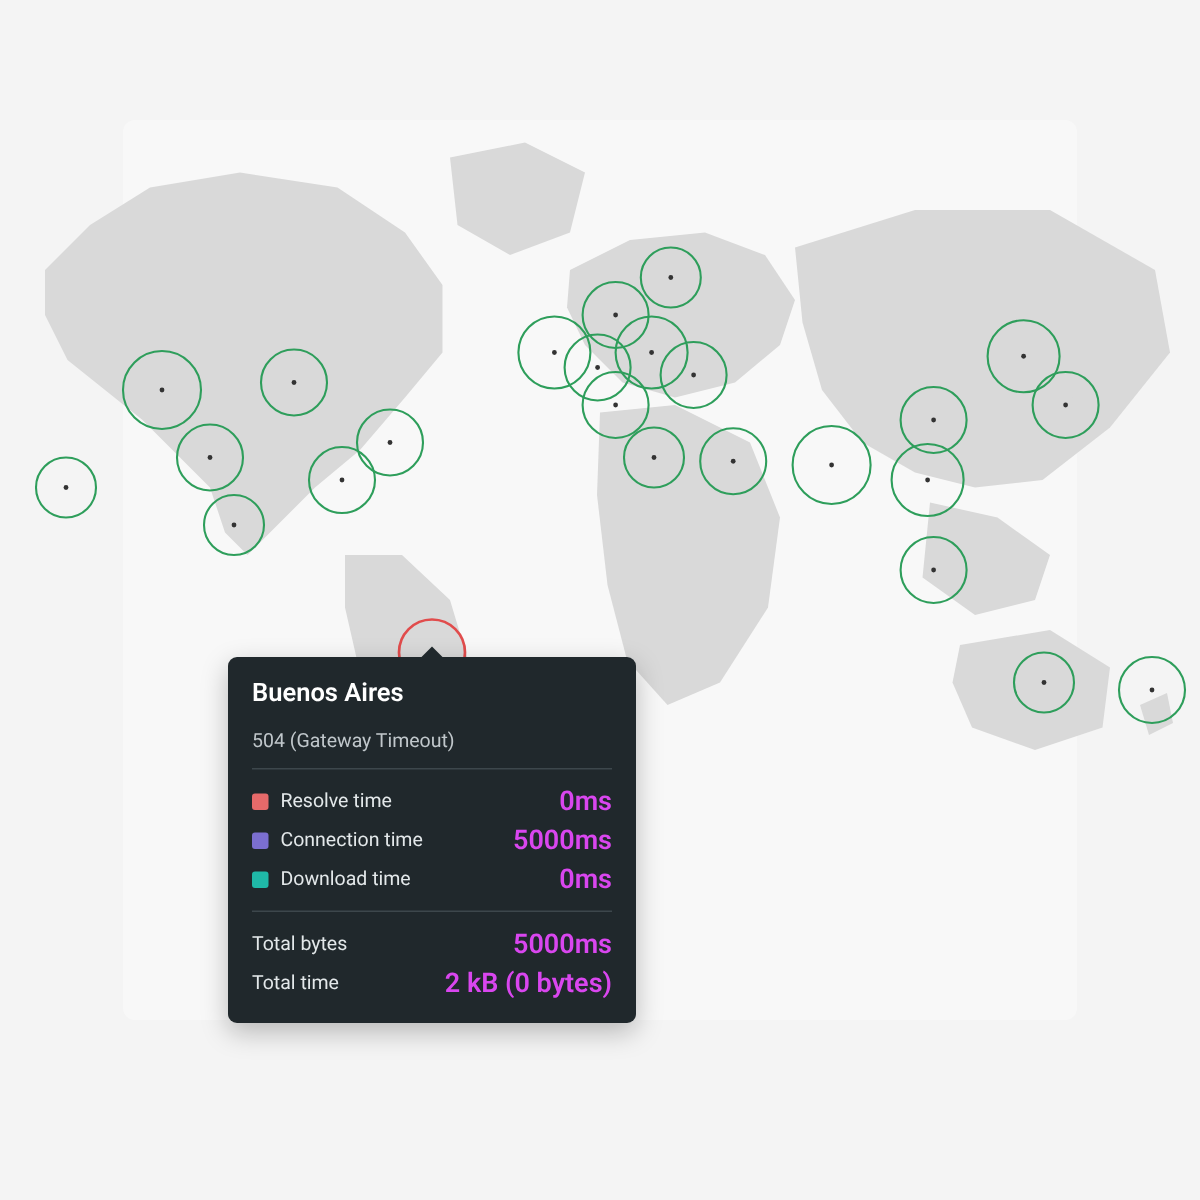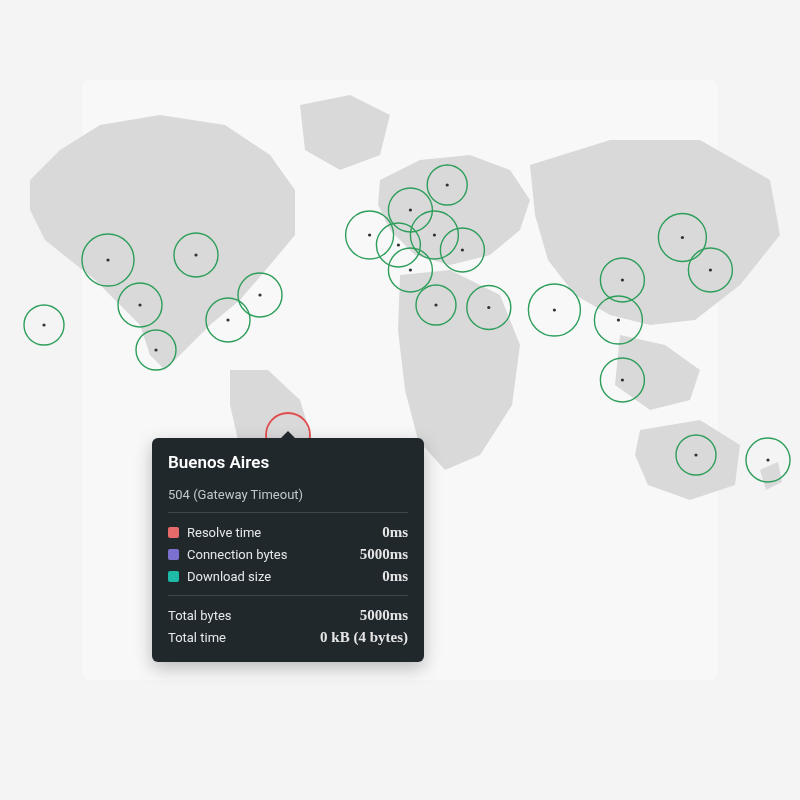--- a/index.html
+++ b/index.html
@@ -68,21 +68,21 @@
     margin: 8px 0;
   }
   .tooltip .row {
     display: flex; align-items: center;
     justify-content: space-between;
     padding: 2.5px 0;
     text-align: right;
   }
   .tooltip .row .left { display: flex; align-items: center; gap: 8px; }
   .tooltip .row .label { color: #e3e8ea; font-size: 13px; }
-  .tooltip .row .value { color: #e5e5e5; font-weight: 600; font-size: 15px; font-family: Liberation Serif, serif; }
+  .tooltip .row .value { color: #d946ef; font-weight: 600; font-size: 18px; }
   .swatch { width: 11px; height: 11px; border-radius: 2px; flex: 0 0 11px; }
 </style>
 </head>
 <body>
 
 <div class="stage">
 
   <div class="panel"></div>
 
   <div class="map-wrap">
@@ -223,38 +223,38 @@
         <div class="row">
           <div class="left">
             <span class="swatch" style="background: rgb(230, 106, 106);"></span>
             <span class="label">Resolve time</span>
           </div>
           <span class="value">0ms</span>
         </div>
         <div class="row">
           <div class="left">
             <span class="swatch" style="background: rgb(123, 111, 208);"></span>
-            <span class="label">Connection bytes</span>
+            <span class="label">Connection time</span>
           </div>
           <span class="value">5000ms</span>
         </div>
         <div class="row">
           <div class="left">
             <span class="swatch" style="background: rgb(31, 185, 168);"></span>
-            <span class="label">Download size</span>
+            <span class="label">Download time</span>
           </div>
           <span class="value">0ms</span>
         </div>
       </div>
     <hr>
     <div id="tooltip-totals">
         <div class="row">
           <span class="label">Total bytes</span>
           <span class="value">5000ms</span>
         </div>
         <div class="row">
           <span class="label">Total time</span>
-          <span class="value">0 kB (4 bytes)</span>
+          <span class="value">2 kB (0 bytes)</span>
         </div>
       </div>
   </div>
 
 </div>
 
 </body></html>

